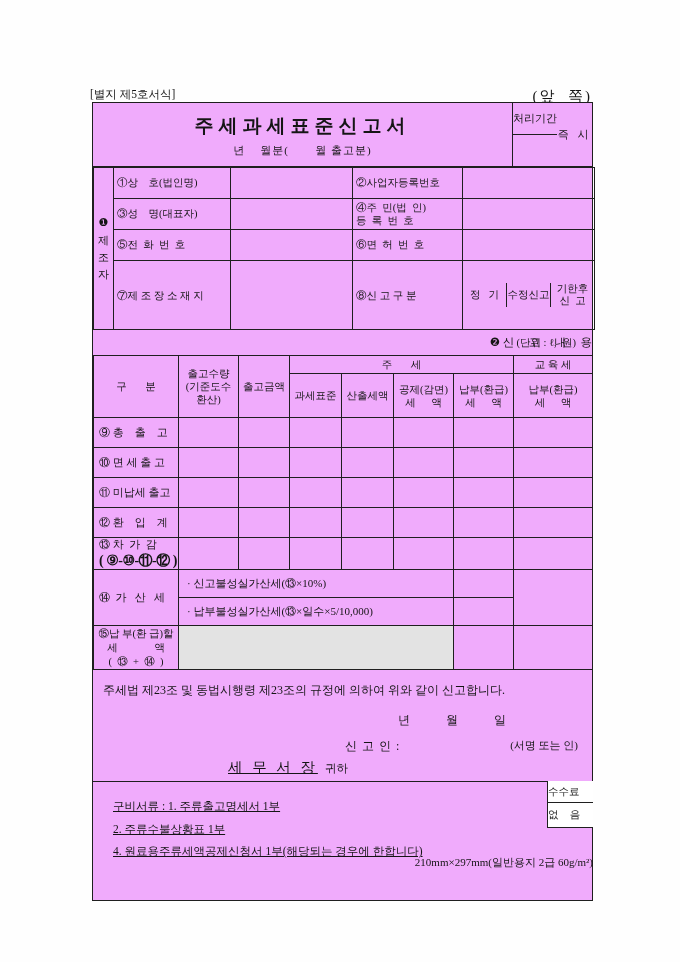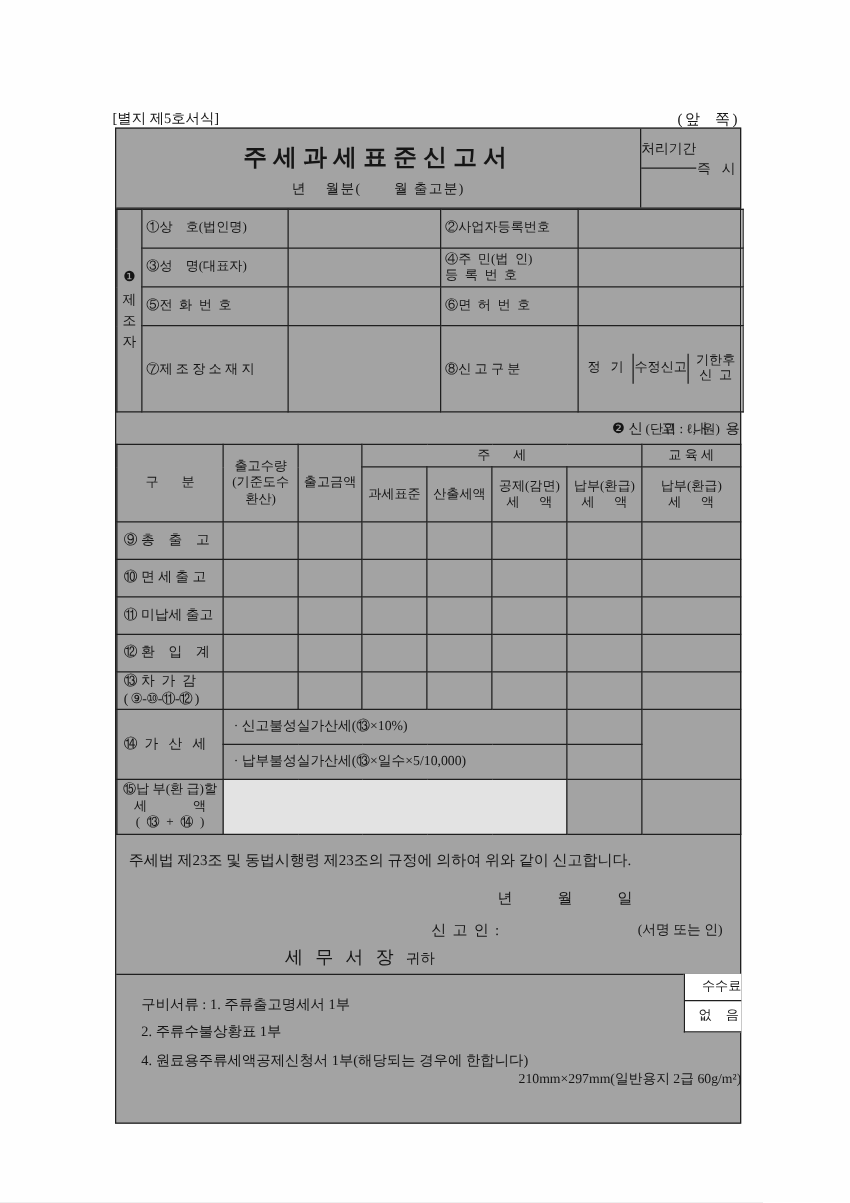--- a/index.html
+++ b/index.html
@@ -9,28 +9,28 @@
     width: 680px; height: 962px;
     background: #fefefe;
     font-family: "Liberation Serif", "DejaVu Serif", serif;
     color: #151515;
     overflow: hidden;
   }
   .pre { white-space: pre-wrap; }
 
   
   .top-note-left  { position:absolute; left:90px;  top:87px; font-size:11.5px; }
-  .top-note-right { position:absolute; right:88px; top:87px; font-size:12px; letter-spacing:2px; }
+  .top-note-right { position:absolute; right:88px; top:87px; font-size:15px; letter-spacing:2px; }
 
   
   .form {
     position:absolute; left:92px; top:102px;
     width:501px;
     border:1.5px solid #1f1f1f;
-    background:#a3a3a3;
+    background:#f0abfc;
   }
 
   
   .title-row { display:flex; height:64px; border-bottom:1px solid #1f1f1f; }
   .title-main { flex:1; text-align:center; padding-top:10px; }
   .form-title { font-size:19px; font-weight:bold; letter-spacing:5px; }
   .form-subtitle { font-size:11px; margin-top:4px; letter-spacing:1px; }
   .processing { width:80px; border-left:1px solid #1f1f1f; display:flex; flex-direction:row; font-size:11px; }
   .processing-label { height:32px; border-bottom:1px solid #1f1f1f; display:flex; align-items:center; justify-content:center; }
   .processing-value { flex:1; display:flex; align-items:center; justify-content:center; letter-spacing:3px; }
@@ -57,41 +57,41 @@
   .band-unit  { position:absolute; right:16px; top:6px; font-size:10.5px; }
 
   
   .report td { font-size:10.5px; text-align:center; vertical-align:middle; line-height:1.25; }
   .report .hdr1 { height:18px; }
   .report .hdr2 { height:44px; }
   .report .drow { height:30px; }
   .report .prow { height:28px; }
   .report .trow { height:42px; }
   .report .lbl { text-align:left; padding-left:5px; font-size:11px; }
-  .report .sub { font-size:11px; letter-spacing:-0.5px; }
+  .report .sub { font-size:14px; letter-spacing:-0.5px;font-weight:bold; }
   .report .ptxt { text-align:left; padding-left:8px; font-size:11px; }
   .report .shade { background:#e3e3e3; }
   .report .tlbl { text-align:center; font-size:10.5px; line-height:1.3; padding:1px 2px; }
 
   
   .declaration { position:relative; height:112px; font-size:12px; border-bottom:1px solid #1f1f1f; }
   .decl-statement { position:absolute; left:10px; top:12px; }
   .decl-date { position:absolute; left:305px; top:42px; white-space:pre; }
   .decl-declarant { position:absolute; left:252px; top:68px; letter-spacing:1px; }
   .decl-sign { position:absolute; right:14px; top:68px; font-size:11px; }
   .decl-recipient { position:absolute; left:135px; top:88px; }
-  .decl-recipient .big { font-size:14.5px; letter-spacing:3px; }
+  .decl-recipient .big { font-size:14.5px; letter-spacing:3px;text-decoration:underline; }
   .decl-recipient .suf { font-size:11.5px; margin-left:4px; }
 
   
   .attachments { position:relative; height:118px; font-size:11.5px; }
-  .fee-box { position:absolute; top:-1px; right:-1px; width:46px; border-left:1px solid #1f1f1f; border-bottom:1px solid #1f1f1f; background:#fff; font-size:10.5px; text-align:right; }
+  .fee-box { position:absolute; top:-1px; right:-1px; width:46px; border-left:1px solid #1f1f1f; border-bottom:1px solid #1f1f1f; background:#fff; font-size:10.5px; text-align:left; }
   .fee-label { height:22px; line-height:22px; border-bottom:1px solid #1f1f1f; }
   .fee-value { height:24px; line-height:24px; letter-spacing:2px; }
-  .attach-list { padding:13px 0 0 20px; line-height:1.95; }
+  .attach-list { padding:13px 0 0 20px; line-height:1.95;text-decoration:underline; }
   .attach-line.indent { }
 
   
   .paper-spec { position:absolute; top:855px; right:87px; font-size:11px; }
 </style>
 </head>
 <body>
 
 <div class="page">
 

